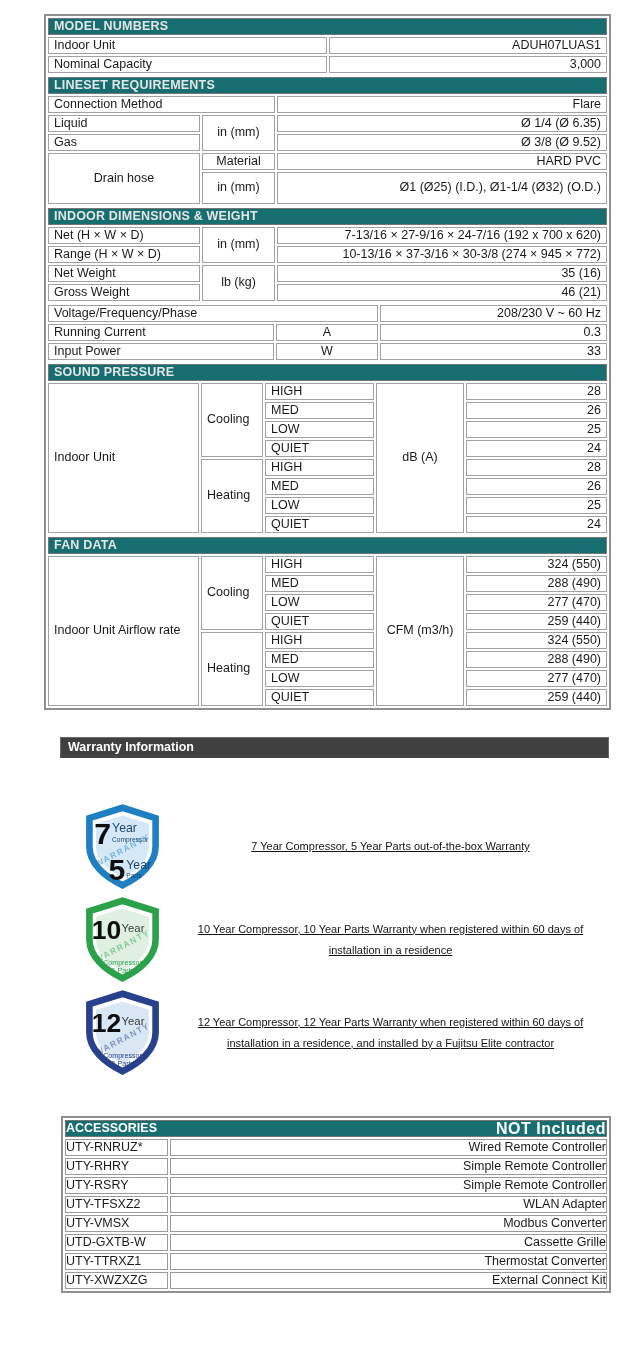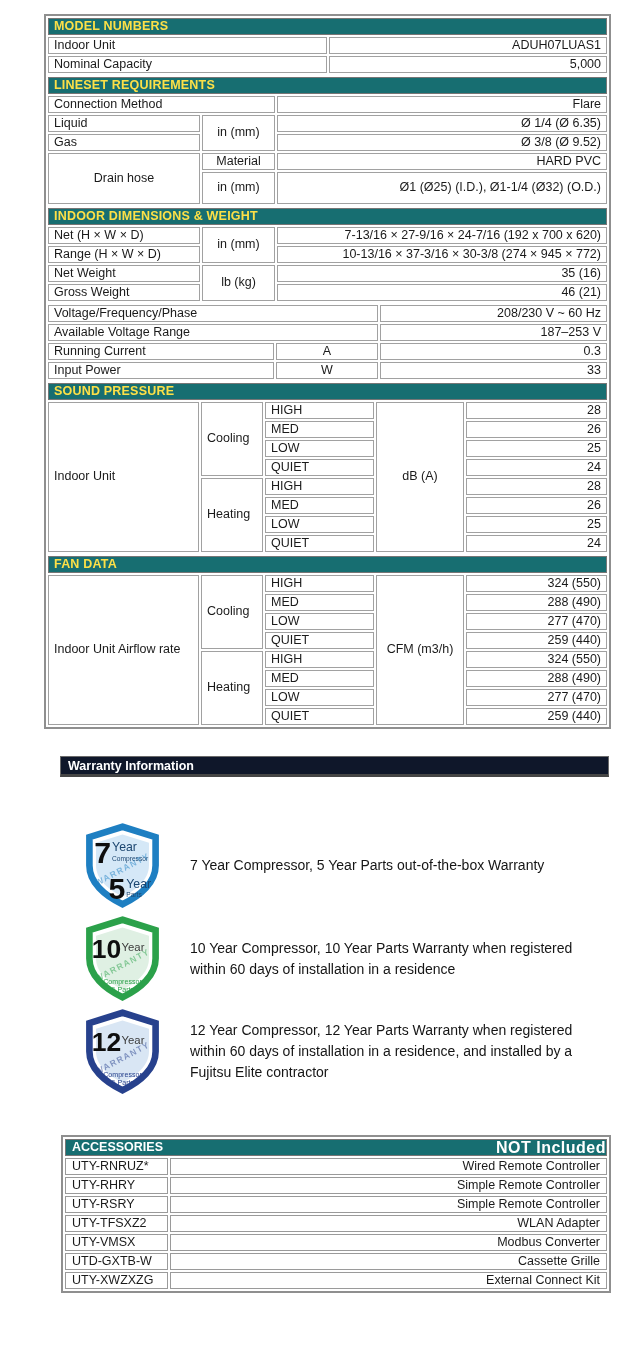--- a/index.html
+++ b/index.html
@@ -9,44 +9,44 @@
   }
   
   .spec-block{width:563px;margin:14px 0 0 44px;border:2px solid #8f8f8f;background:#fff;}
   table.spec{width:100%;border-collapse:separate;border-spacing:2px;table-layout:fixed;margin:0;}
   .spec td{
     border:1px solid #a1a1a1;background:#fff;height:15px;padding:0 5px;
     font-size:12.5px;line-height:1.05;white-space:nowrap;overflow:hidden;
     vertical-align:middle;
   }
   .spec td.sec{
-    background:#176e71;color:#fde047;font-weight:bold;border-color:#767676;
+    background:#176e71;color:#e5e5e5;font-weight:bold;border-color:#767676;
     letter-spacing:.2px;
   }
   .r{text-align:right}
   .c{text-align:center}
   td.tall{height:30px}
   
   .warranty-bar{
     box-sizing:border-box;margin:27px 0 0 60px;width:549px;height:21px;
-    background:#0f172a;color:#fff;font-weight:bold;font-size:12.5px;line-height:18px;
+    background:#404040;color:#fff;font-weight:bold;font-size:12.5px;line-height:18px;
     padding-left:7px;border:1px solid #6a6a6a;border-bottom:3px solid #454545;
   }
   .w-row{display:flex;align-items:center;margin-left:75px;width:536px;}
   .w-row.first{margin-top:45px;}
   .w-row + .w-row{margin-top:6px;}
   .w-badge{width:95px;height:87px;flex:0 0 auto;}
-  .w-text{flex:1;font-size:14px;line-height:21px;padding:0 20px;color:#151515;}
+  .w-text{flex:1;text-align:center;font-size:11px;line-height:21px;padding:0 20px;color:#151515;text-decoration:underline;}
   .bnum{font-weight:bold;fill:#0e0e0e;}
   .bband{font-weight:bold;letter-spacing:1.5px;opacity:.5;}
   
   .acc-block{margin:40px 0 0 61px;width:546px;border:2px solid #8f8f8f;background:#fff;}
   table.acc{width:100%;border-collapse:separate;border-spacing:2px;table-layout:fixed;margin:0;}
   .acc td{
-    border:1px solid #9a9a9a;background:#fff;height:15px;padding:0 6px;
+    border:1px solid #9a9a9a;background:#fff;height:15px;padding:0 0;
     font-size:12.5px;line-height:1.05;white-space:nowrap;overflow:hidden;vertical-align:middle;
   }
   .acc td.acc-head{
     background:#176e71;color:#fff;border-color:#767676;position:relative;font-weight:bold;
   }
   .acc-sub{
     position:absolute;left:0;right:0;top:0;bottom:0;text-align:right;
     font-weight:800;font-size:16px;line-height:16px;letter-spacing:.5px;color:#fff;
   }
 </style>
@@ -59,21 +59,21 @@
     <tbody>
         <tr>
       <td class="sec" colspan="2">MODEL NUMBERS</td>
     </tr>
     <tr>
       <td>Indoor Unit</td>
       <td class="r" style="width:180px">ADUH07LUAS1</td>
     </tr>
     <tr>
       <td>Nominal Capacity</td>
-      <td class="r">5,000</td>
+      <td class="r">3,000</td>
     </tr>
   </tbody>
     </table>
 
   <table class="spec">
     <colgroup>
         <col style="width:152px">
         <col style="width:73px">
         <col>
       </colgroup>
@@ -140,24 +140,20 @@
   <table class="spec">
     <colgroup>
         <col style="width:226px">
         <col style="width:102px">
         <col>
       </colgroup>
     <tbody>
     <tr>
       <td colspan="2">Voltage/Frequency/Phase</td>
       <td class="r">208/230 V ~ 60 Hz</td>
-    </tr>
-    <tr>
-      <td colspan="2">Available Voltage Range</td>
-      <td class="r">187–253 V</td>
     </tr>
     <tr>
       <td>Running Current</td>
       <td class="c">A</td>
       <td class="r">0.3</td>
     </tr>
     <tr>
       <td>Input Power</td>
       <td class="c">W</td>
       <td class="r">33</td>
@@ -342,18 +338,22 @@
     </tr>
     <tr>
       <td>UTY-VMSX</td>
       <td class="r">Modbus Converter</td>
     </tr>
     <tr>
       <td>UTD-GXTB-W</td>
       <td class="r">Cassette Grille</td>
     </tr>
     <tr>
+      <td>UTY-TTRXZ1</td>
+      <td class="r">Thermostat Converter</td>
+    </tr>
+    <tr>
       <td>UTY-XWZXZG</td>
       <td class="r">External Connect Kit</td>
     </tr>
   </tbody>
     </table>
 </div>
 
 </body></html>

